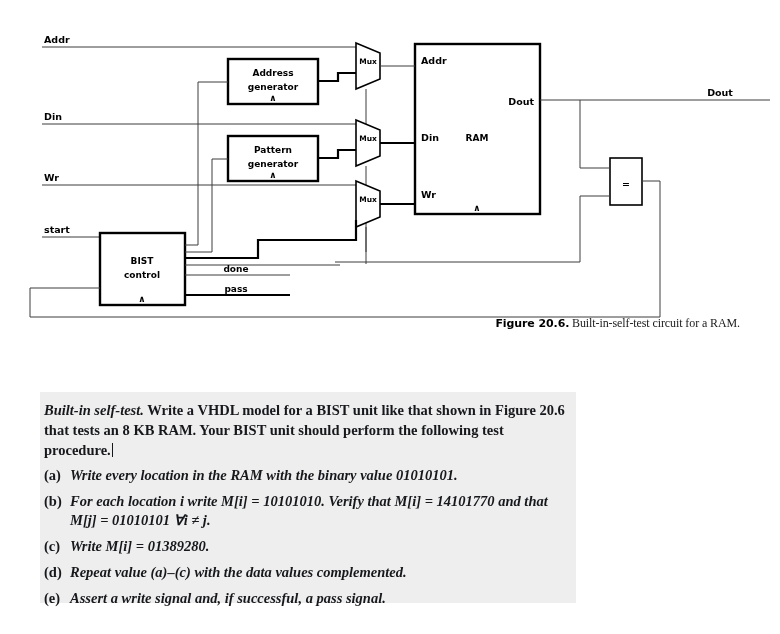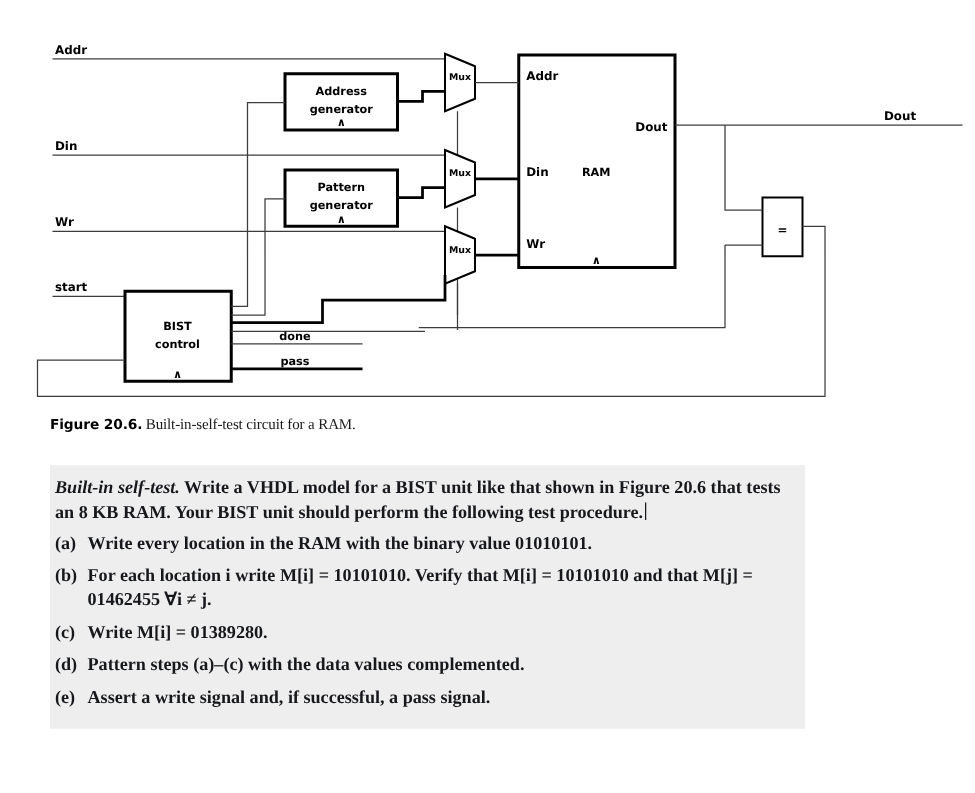--- a/index.html
+++ b/index.html
@@ -73,45 +73,46 @@
   .mux-shape {
     fill: #ffffff;
     stroke: #000000;
     stroke-width: 1.6;
   }
 
   
   #figure-caption {
     position: absolute;
     left: 40px;
-    top: 332px;
+    top: 316px;
     width: 700px;
     font-family: "Liberation Serif", serif;
     font-size: 11.5px;
     color: #1a1a1a;
     letter-spacing: -0.1px;
+    text-align: right;
   }
   #figure-caption .cap-num {
     font-family: "DejaVu Sans", sans-serif;
     font-weight: bold;
     font-size: 11px;
     color: #000000;
   }
   #figure-caption .cap-text {
     font-family: "Liberation Serif", serif;
     font-size: 12px;
     color: #1a1a1a;
   }
 
   
   #exercise-block {
     position: absolute;
     left: 40px;
-    top: 372px;
-    width: 604px;
+    top: 392px;
+    width: 536px;
     height: 211px;
     background: #eeeeee;
     padding: 6px 0 6px 0;
     box-sizing: border-box;
   }
   #exercise-intro {
     font-family: "Liberation Serif", serif;
     font-size: 14.5px;
     font-weight: bold;
     color: #16181c;
@@ -131,20 +132,21 @@
     color: #16181c;
     line-height: 19px;
     margin: 0 10px 7px 4px;
   }
   .exercise-marker {
     flex: 0 0 auto;
     width: 26px;
   }
   .exercise-text {
     flex: 1 1 auto;
+    font-style: italic;
   }
   .caret {
     display: inline-block;
     width: 1px;
     height: 14px;
     background: #16181c;
     vertical-align: -2px;
     margin-left: 1px;
   }
 </style>
@@ -254,31 +256,31 @@
 
     <p id="exercise-intro"><span class="em">Built-in self-test.</span><span> Write a VHDL model for a BIST unit like that shown in Figure 20.6 that tests an 8 KB RAM. Your BIST unit should perform the following test procedure.</span><span class="caret"></span></p>
 
     <div class="exercise-item">
       <span class="exercise-marker">(a)</span>
       <span class="exercise-text">Write every location in the RAM with the binary value 01010101.</span>
     </div>
 
     <div class="exercise-item">
       <span class="exercise-marker">(b)</span>
-      <span class="exercise-text">For each location i write M[i] = 10101010. Verify that M[i] = 10101010 and that M[j] = 01462455 ∀i ≠ j.</span>
+      <span class="exercise-text">For each location i write M[i] = 10101010. Verify that M[i] = 14101770 and that M[j] = 01010101 ∀i ≠ j.</span>
     </div>
 
     <div class="exercise-item">
       <span class="exercise-marker">(c)</span>
       <span class="exercise-text">Write M[i] = 01389280.</span>
     </div>
 
     <div class="exercise-item">
       <span class="exercise-marker">(d)</span>
-      <span class="exercise-text">Pattern steps (a)–(c) with the data values complemented.</span>
+      <span class="exercise-text">Repeat value (a)–(c) with the data values complemented.</span>
     </div>
 
     <div class="exercise-item">
       <span class="exercise-marker">(e)</span>
       <span class="exercise-text">Assert a write signal and, if successful, a pass signal.</span>
     </div>
 
   </div>
 
 </div>

